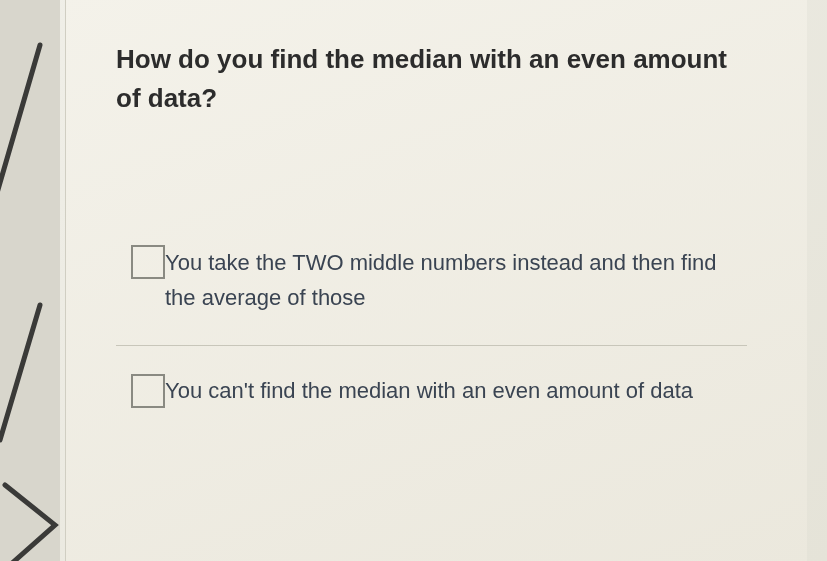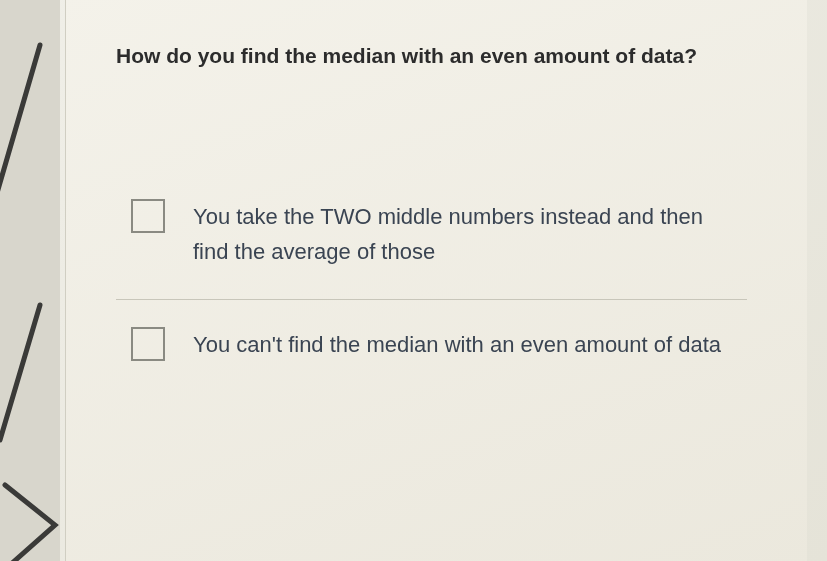--- a/index.html
+++ b/index.html
@@ -43,35 +43,34 @@
       position: absolute;
       left: 65px;
       top: -10px;
       right: 20px;
       bottom: -10px;
       background: linear-gradient(160deg, #f4f2ea 0%, #ebe8dd 100%);
       border-left: 1px solid #d0cec2;
       padding: 50px 60px 20px 50px;
     }
     .question-text {
-      font-size: 21px;
+      font-size: 26px;
       font-weight: bold;
       color: #2c2c2c;
       line-height: 1.5;
       margin-bottom: 100px;
     }
     .options-container {
       border-top: none;
     }
     .option-row {
       display: flex;
       align-items: flex-start;
       padding: 25px 10px 30px 15px;
       border-bottom: 1px solid #c8c6ba;
-      gap: 28px;
     }
     .option-row:last-child {
       border-bottom: none;
       align-items: center;
     }
     .checkbox {
       flex-shrink: 0;
       width: 34px;
       height: 34px;
       border: 2px solid #8a8a82;

